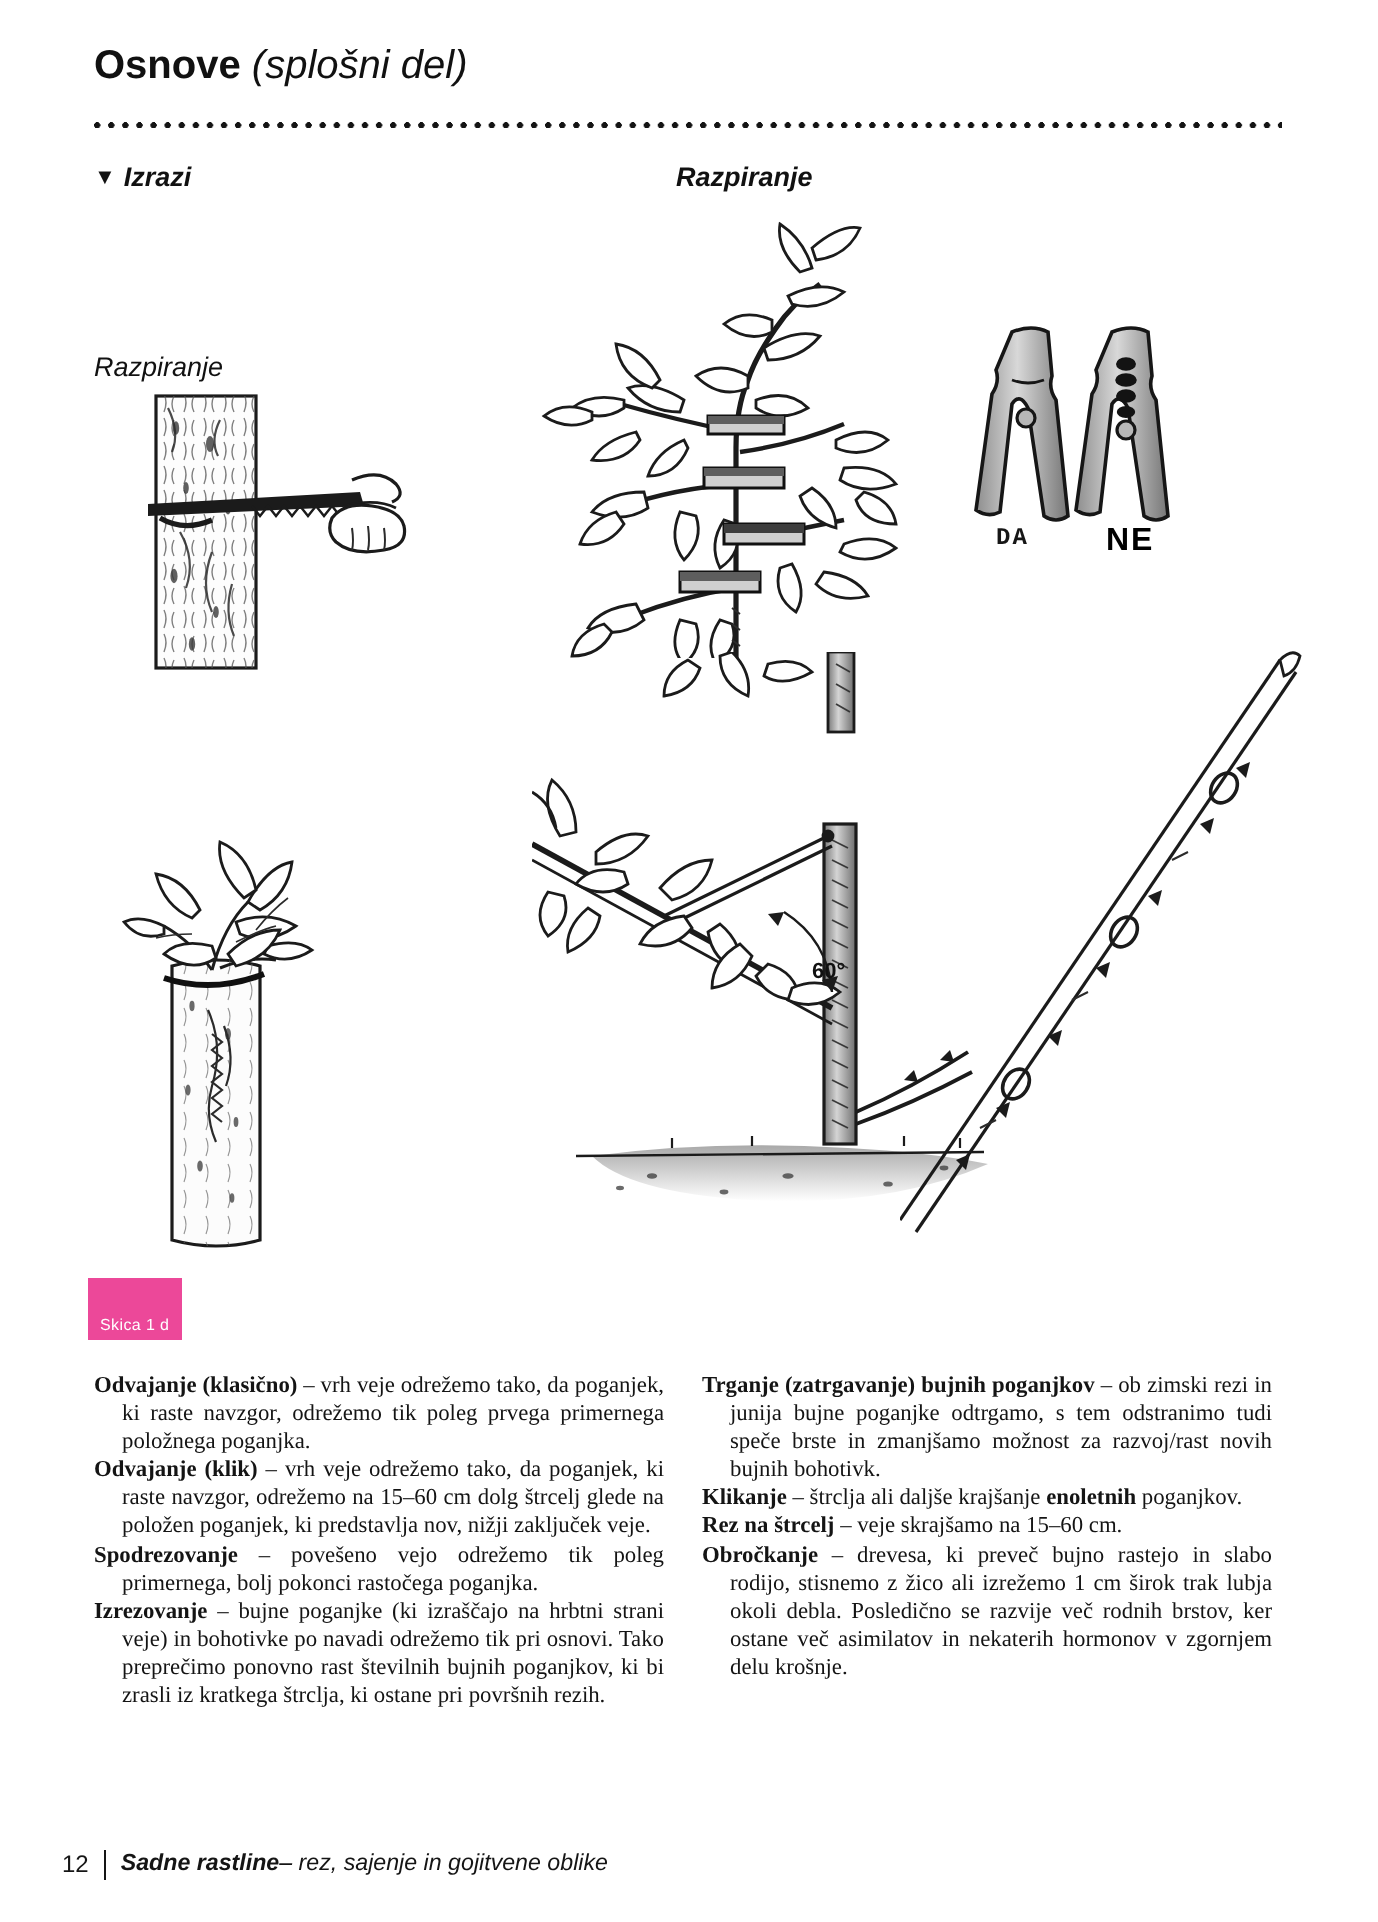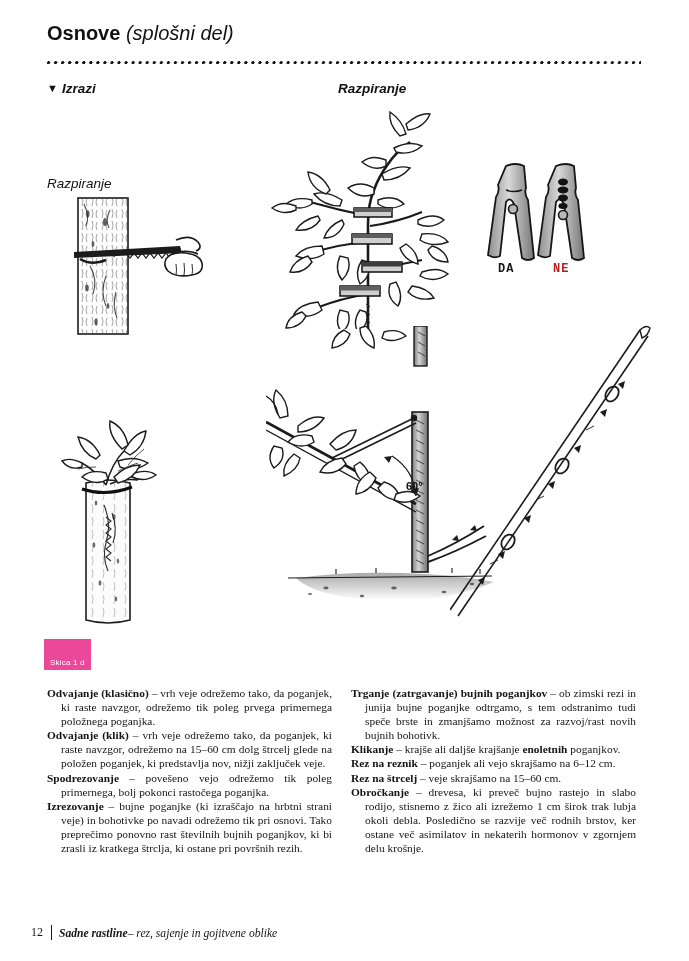--- a/index.html
+++ b/index.html
@@ -97,26 +97,26 @@
     padding-left: 14px;
     text-indent: -14px;
   }
   .entry b { font-weight: bold; }
 
   
   .footer {
     position: absolute;
     left: 31px;
     top: 925px;
-    font-family: Liberation Serif, serif;
+    font-family: Liberation Sans, sans-serif;
     font-size: 11.6px;
     color: #151515;
     white-space: nowrap;
     display: flex;
-    align-items: flex-end;
+    align-items: flex-start;
   }
   .footer .pg { font-size: 12px; }
   .footer .bar {
     display: inline-block;
     width: 1px;
     height: 15px;
     background: #151515;
     margin: 0 7px 0 8px;
   }
   .footer .ft-bold { font-weight: bold; font-style: italic; }
@@ -255,21 +255,21 @@
           <ellipse cx="29" cy="22" rx="5" ry="3.4"></ellipse>
           <ellipse cx="29" cy="30" rx="5.4" ry="3.4"></ellipse>
           <ellipse cx="29" cy="38" rx="5" ry="3.4"></ellipse>
           <ellipse cx="29" cy="46" rx="4.6" ry="3"></ellipse>
         </g>
         <circle cx="29" cy="55" r="4.5" fill="#b8b8b8" stroke="#161616" stroke-width="1.6"></circle>
       </g>
     </svg>
   </div>
   <div style="position:absolute; left:498px; top:262px; font-family:Liberation Mono, monospace; font-weight:bold; font-size:12px; color:#161616; letter-spacing:1px;">DA</div>
-  <div style="position:absolute; left:553px; top:262px; font-family:Liberation Mono, monospace; font-weight:bold; font-size:12px; color:#b91c1c; letter-spacing:1px;">NE</div>
+  <div style="position:absolute; left:553px; top:262px; font-family:Liberation Sans, sans-serif; font-weight:bold; font-size:16px; color:#000000; letter-spacing:1px;">NE</div>
 
   <div class="illus" style="left:256px; top:104px;">
     <svg width="210" height="225" viewBox="0 0 210 225">
       <g stroke="#1b1b1b" fill="none" stroke-width="2.6">
 
         <path d="M112 225 L112 120 q0 -20 6 -34 q4 -12 14 -26 q8 -12 22 -22"></path>
       </g>
 
       <g stroke="#1b1b1b" fill="none" stroke-width="2.2">
         <path d="M112 112 q-30 -6 -58 -14"></path>
@@ -447,22 +447,21 @@
 
   <div class="col" id="col-left">
     <p class="entry"><b>Odvajanje (klasično)</b><span> – vrh veje odrežemo tako, da poganjek, ki raste navzgor, odrežemo tik poleg prvega primernega položnega poganjka.</span></p>
     <p class="entry"><b>Odvajanje (klik)</b><span> – vrh veje odrežemo tako, da poganjek, ki raste navzgor, odrežemo na 15–60 cm dolg štrcelj glede na položen poganjek, ki predstavlja nov, nižji zaključek veje.</span></p>
     <p class="entry"><b>Spodrezovanje</b><span> – povešeno vejo odrežemo tik poleg primernega, bolj pokonci rastočega poganjka.</span></p>
     <p class="entry"><b>Izrezovanje</b><span> – bujne poganjke (ki izraščajo na hrbtni strani veje) in bohotivke po navadi odrežemo tik pri osnovi. Tako preprečimo ponovno rast številnih bujnih poganjkov, ki bi zrasli iz kratkega štrclja, ki ostane pri površnih rezih.</span></p>
   </div>
 
   <div class="col" id="col-right">
     <p class="entry"><b>Trganje (zatrgavanje) bujnih poganjkov</b><span> – ob zimski rezi in junija bujne poganjke odtrgamo, s tem odstranimo tudi speče brste in zmanjšamo možnost za razvoj/rast novih bujnih bohotivk.</span></p>
-    <p class="entry"><b>Klikanje</b><span> – krajše ali daljše krajšanje </span><b>enoletnih</b><span> poganjkov.</span></p>
-    <p class="entry"><b>Rez na reznik</b><span> – poganjek ali vejo skrajšamo na 6–12 cm.</span></p>
+    <p class="entry"><b>Klikanje</b><span> – štrclja ali daljše krajšanje </span><b>enoletnih</b><span> poganjkov.</span></p>
     <p class="entry"><b>Rez na štrcelj</b><span> – veje skrajšamo na 15–60 cm.</span></p>
     <p class="entry"><b>Obročkanje</b><span> – drevesa, ki preveč bujno rastejo in slabo rodijo, stisnemo z žico ali izrežemo 1 cm širok trak lubja okoli debla. Posledično se razvije več rodnih brstov, ker ostane več asimilatov in nekaterih hormonov v zgornjem delu krošnje.</span></p>
   </div>
 
   <div class="footer">
     <span class="pg">12</span>
     <span class="bar"></span>
     <span class="ft-bold">Sadne rastline</span>
     <span class="ft-ital"> – rez, sajenje in gojitvene oblike</span>
   </div>

